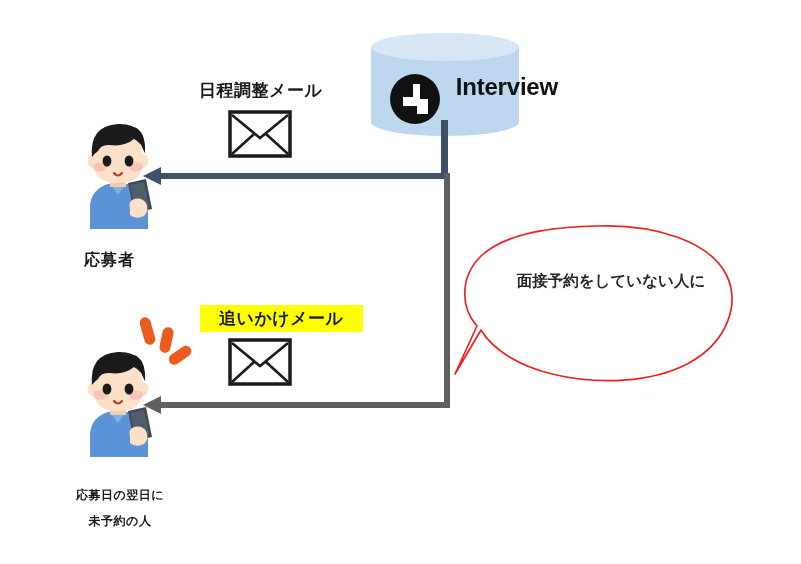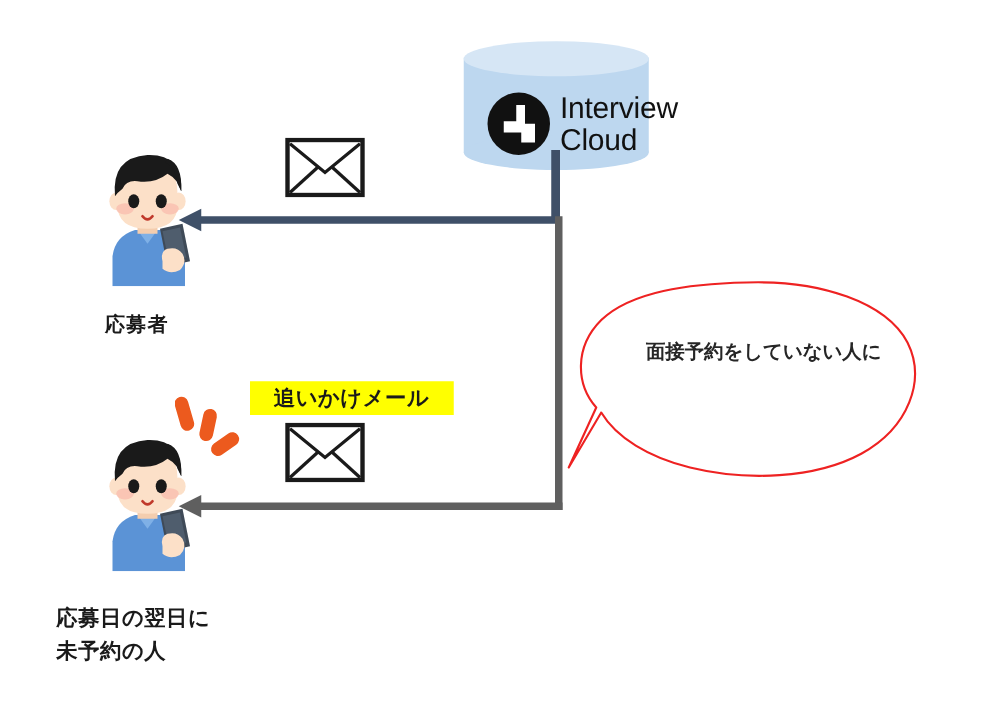--- a/index.html
+++ b/index.html
@@ -56,22 +56,23 @@
   }
 
   
   #interview-cloud-wordmark {
     left: 448px;
     top: 74px;
     width: 110px;
     font-size: 24px;
     line-height: 26px;
     color: #111111;
-    font-weight: 400;
+    font-weight: 700;
     letter-spacing: -0.2px;
+    text-align: right;
   }
 
   
   .conn {
     position: absolute;
     background: #3f5068;
   }
   .conn-gray { background: #5f5f5f; }
 
   
@@ -137,23 +138,24 @@
     background: #ffff00;
     padding: 2px 19px;
   }
   #label-applicant {
     left: 84px; top: 250px;
     font-size: 16px;
     letter-spacing: 1px;
   }
   #label-unbooked {
     left: 45px; top: 482px;
-    font-size: 17px;
+    font-size: 12px;
     line-height: 26px;
     letter-spacing: 0.5px;
+    text-align: center;
     width: 150px;
   }
 
   
   .envelope { position: absolute; }
   #envelope-upper { left: 228px; top: 110px; }
   #envelope-lower { left: 228px; top: 338px; }
 
   
   .person { position: absolute; }
@@ -190,31 +192,31 @@
     <div class="cyl-top"></div>
   </div>
 
   <svg class="abs" id="interview-cloud-logo-icon" viewBox="0 0 52 52">
     <circle cx="26" cy="26" r="25" fill="#111111"></circle>
     <path d="M24 11 L24 24 L14 24 L14 33 L28 33 L28 41 L39 41 L39 26 L31 26 L31 11 Z" fill="#ffffff"></path>
   </svg>
 
   <div class="abs" id="interview-cloud-wordmark">
     <div>Interview</div>
-    <div>Cloud</div>
   </div>
 
   <div class="conn abs" id="connector-vertical-upper"></div>
   <div class="conn abs" id="connector-horizontal-upper"></div>
   <div class="arrowhead" id="arrowhead-upper"></div>
 
   <div class="conn conn-gray abs" id="connector-vertical-lower"></div>
   <div class="conn conn-gray abs" id="connector-horizontal-lower"></div>
   <div class="arrowhead" id="arrowhead-lower"></div>
 
+  <div class="jp-label abs" id="label-schedule-mail">日程調整メール</div>
 
   <div class="jp-label abs" id="label-followup-mail">追いかけメール</div>
 
   <div class="jp-label abs" id="label-applicant">応募者</div>
 
   <div class="jp-label abs" id="label-unbooked">
     <div>応募日の翌日に</div>
     <div>未予約の人</div>
   </div>
 

